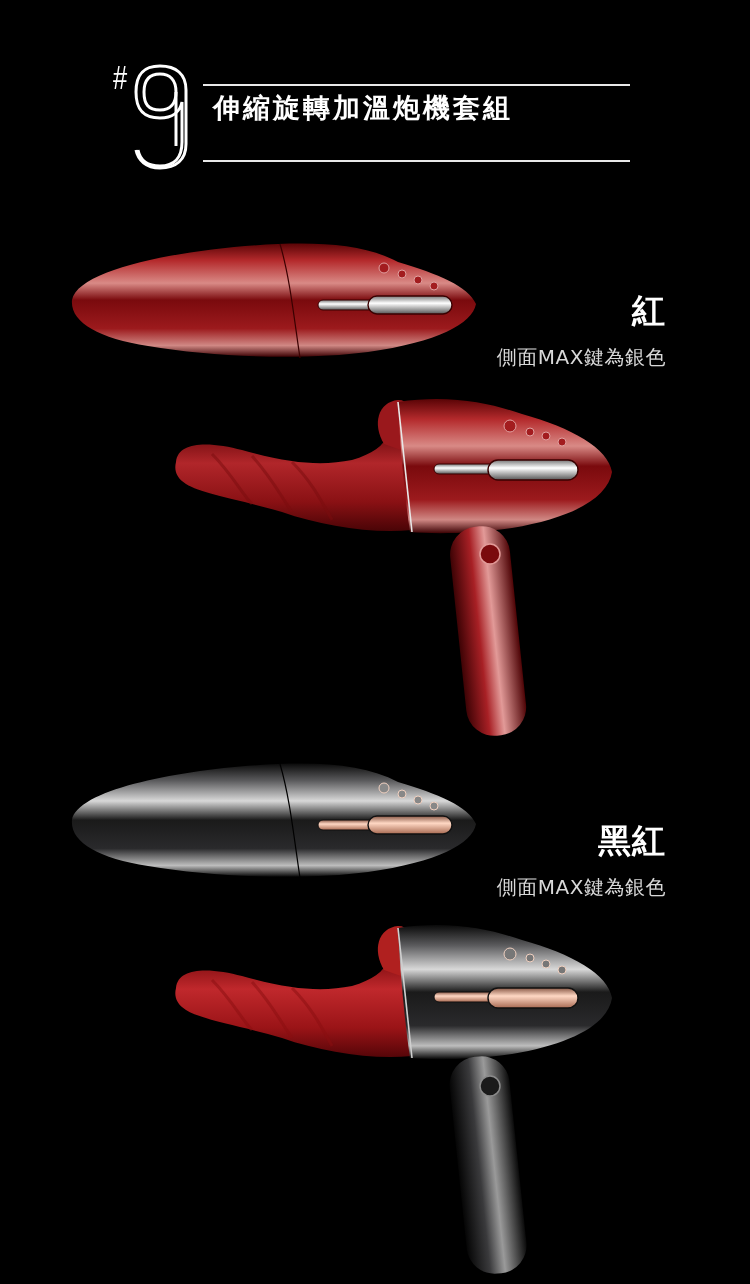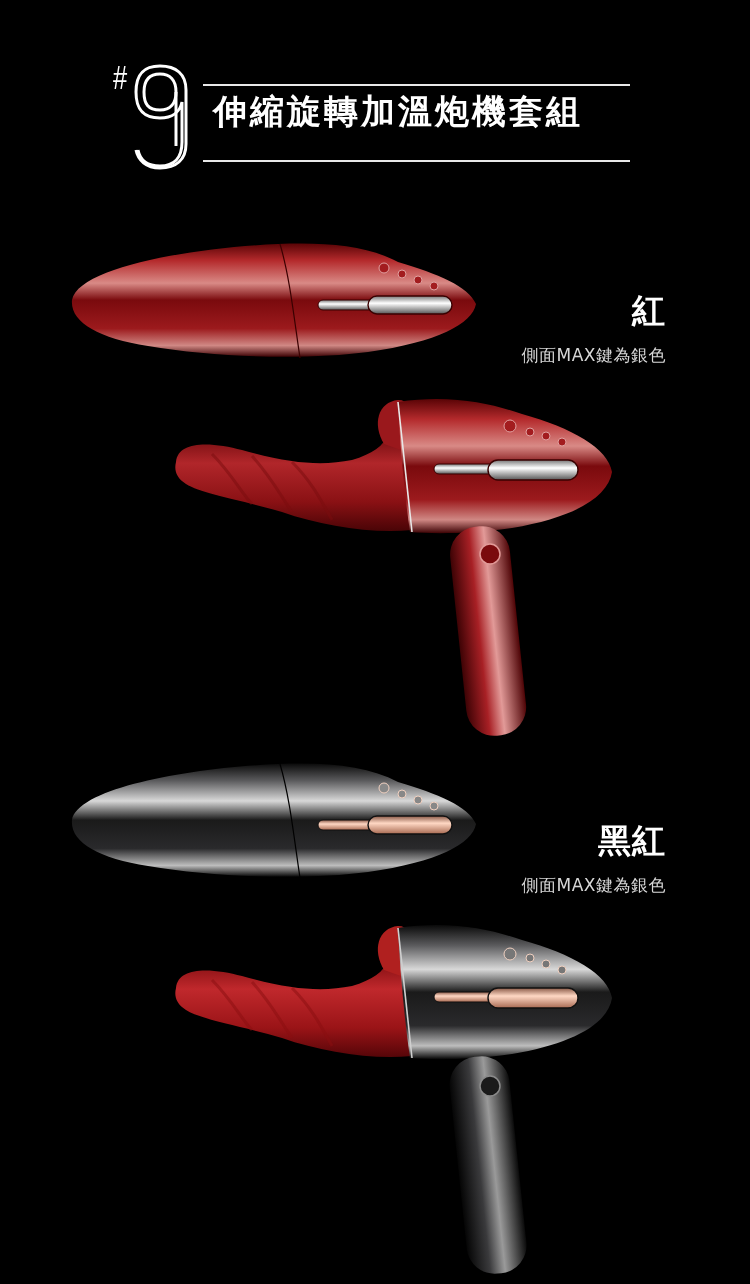--- a/index.html
+++ b/index.html
@@ -2,23 +2,23 @@
 <html><head>
 <meta charset="utf-8">
 <style>
   html, body { margin:0; padding:0; background:#000; }
   body { width:750px; height:1284px; position:relative; overflow:hidden;
          font-family:"DejaVu Sans","Liberation Sans",sans-serif; color:#fff; }
   .abs { position:absolute; }
   .hash { left:113px; top:60px; font-family:"Liberation Sans",sans-serif; font-size:34px; font-weight:300; color:#fff; line-height:1; transform:scaleX(0.75); transform-origin:left top; }
   .nine { left:130px; top:62px; }
   .rule { height:2px; background:#e8e8e8; }
-  .title { left:213px; top:94px; font-size:34px; font-weight:bold; letter-spacing:3px; line-height:1; color:#fff; }
+  .title { left:213px; top:94px; font-size:27px; font-weight:bold; letter-spacing:3px; line-height:1; color:#fff; }
   .label-big { font-size:33px; font-weight:bold; text-align:right; line-height:1; letter-spacing:1px; }
-  .label-small { font-size:17px; text-align:center; color:#d8d8d8; line-height:1; letter-spacing:0.5px; }
+  .label-small { font-size:20px; text-align:center; color:#d8d8d8; line-height:1; letter-spacing:0.5px; }
   svg { display:block; }
 </style>
 </head>
 <body>
 
 <div class="abs hash">#</div>
 <div class="abs nine">
   <svg width="62" height="108" viewBox="0 0 62 108">
 
     <path d="M30 4 C12 4 6 14 6 30 C6 46 12 56 30 56 C42 56 50 50 52 40 L52 80 C52 96 44 104 30 104 C18 104 10 98 8 88" fill="none" stroke="#fff" stroke-width="3"></path>

